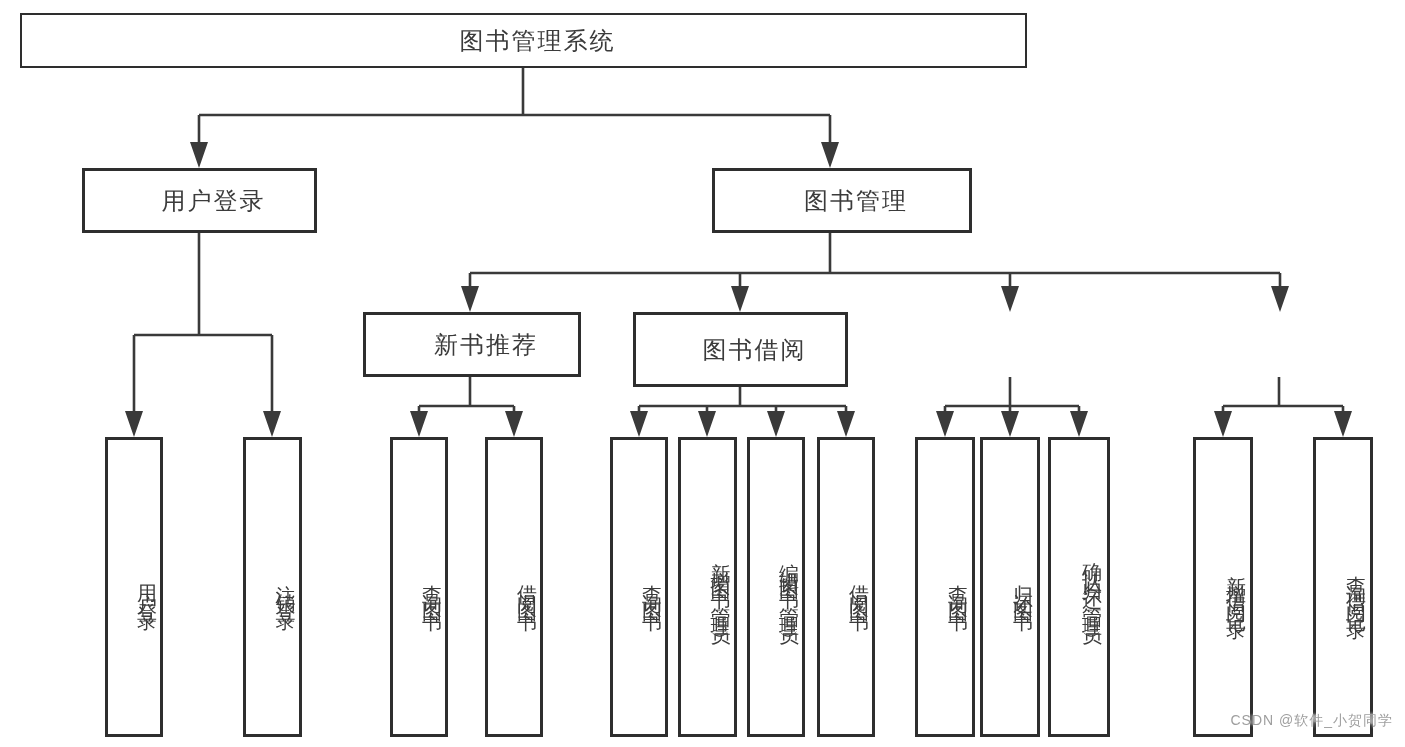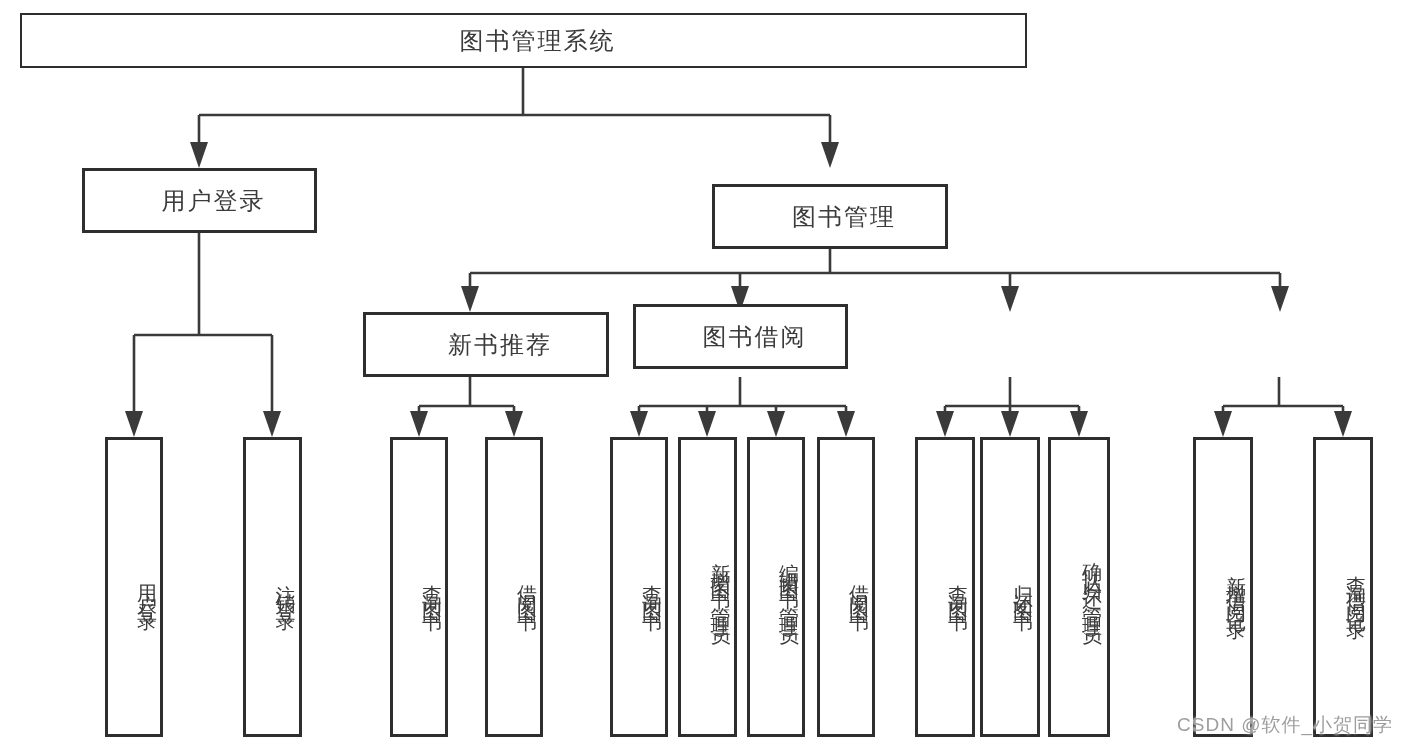--- a/index.html
+++ b/index.html
@@ -18,21 +18,21 @@
     padding-left:28px;
   }
   .node.h { font-size:24px; letter-spacing:2px; }
   .node.root { border-width:2.5px; }
   .node.v {
     writing-mode:vertical-rl; text-orientation:mixed;
     font-size:20px; letter-spacing:9px; white-space:normal;
   }
   .watermark {
     position:absolute; top:712px; right:12px;
-    font-size:19px; letter-spacing:1px; color:var(--wm,#9e9e9e);
+    font-size:14px; letter-spacing:1px; color:var(--wm,#9e9e9e);
     text-shadow:0 0 3px #fff, 0 0 3px #fff;
   }
 </style>
 </head>
 <body>
 
 <div class="stage">
 
   <svg class="connectors" viewBox="0 0 1405 747" xmlns="http://www.w3.org/2000/svg">
     <path class="edge-shaft" d="
@@ -52,24 +52,24 @@
       M630 411 L648 411 L639 437 Z M698 411 L716 411 L707 437 Z
       M767 411 L785 411 L776 437 Z M837 411 L855 411 L846 437 Z
       M936 411 L954 411 L945 437 Z M1001 411 L1019 411 L1010 437 Z
       M1070 411 L1088 411 L1079 437 Z M1214 411 L1232 411 L1223 437 Z
       M1334 411 L1352 411 L1343 437 Z"></path>
   </svg>
 
   <div class="node h root" style="left:20px;top:13px;width:1007px;height:55px">图书管理系统</div>
 
   <div class="node h" style="left:82px;top:168px;width:235px;height:65px">用户登录</div>
-  <div class="node h" style="left:712px;top:184px;width:236px;height:65px">图书管理</div>
+  <div class="node h" style="left:712px;top:168px;width:260px;height:65px">图书管理</div>
 
-  <div class="node h" style="left:363px;top:312px;width:246px;height:65px">新书推荐</div>
-  <div class="node h" style="left:633px;top:304px;width:215px;height:65px">图书借阅</div>
+  <div class="node h" style="left:363px;top:312px;width:218px;height:65px">新书推荐</div>
+  <div class="node h" style="left:633px;top:312px;width:215px;height:75px">图书借阅</div>
 
   <div class="node v" style="left:105px;top:437px;width:58px;height:300px">用户登录</div>
   <div class="node v" style="left:243px;top:437px;width:59px;height:300px">注销登录</div>
 
   <div class="node v" style="left:390px;top:437px;width:58px;height:300px">查询图书</div>
   <div class="node v" style="left:485px;top:437px;width:58px;height:300px">借阅图书</div>
 
   <div class="node v" style="left:610px;top:437px;width:58px;height:300px">查询图书</div>
   <div class="node v" style="left:678px;top:437px;width:59px;height:300px">新增图书（管理员）</div>
   <div class="node v" style="left:747px;top:437px;width:58px;height:300px">编辑图书（管理员）</div>

